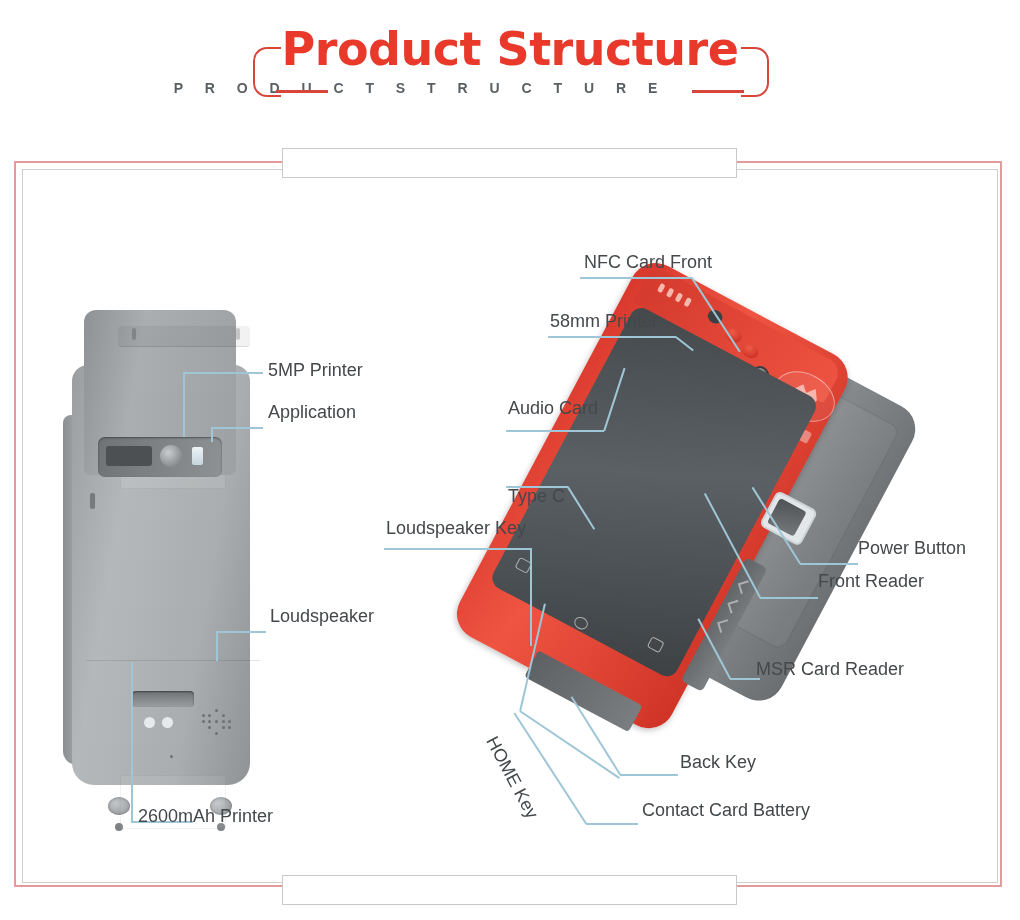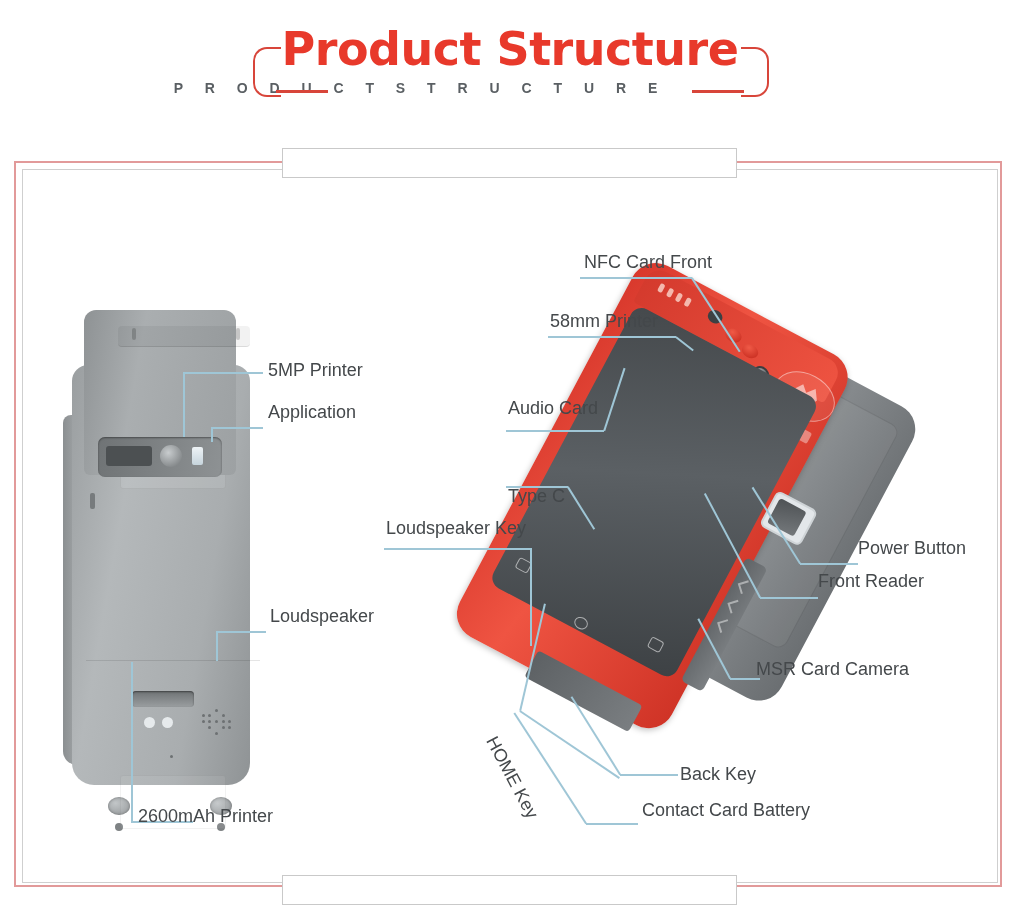--- a/index.html
+++ b/index.html
@@ -578,16 +578,16 @@
 <div class="lead-d" style="left:520px; top:710px; width:110px; transform:rotate(-77deg);"></div>
 <div class="lead-d" style="left:520px; top:710px; width:120px; transform:rotate(34deg);"></div>
 
 <div class="label" style="left:584px; top:252px;">NFC Card Front</div>
 <div class="label" style="left:550px; top:311px;">58mm Printer</div>
 <div class="label" style="left:508px; top:398px;">Audio Card</div>
 <div class="label" style="left:508px; top:442px;margin-top:44px;">Type C</div>
 <div class="label" style="left:386px; top:518px;">Loudspeaker Key</div>
 <div class="label" style="left:858px; top:538px;">Power Button</div>
 <div class="label" style="left:818px; top:571px;">Front Reader</div>
-<div class="label" style="left:756px; top:659px;">MSR Card Camera</div>
-<div class="label" style="left:680px; top:752px;margin-top:12px;">Back Key</div>
+<div class="label" style="left:756px; top:659px;">MSR Card Reader</div>
+<div class="label" style="left:680px; top:752px;">Back Key</div>
 <div class="label" style="left:642px; top:800px;">Contact Card Battery</div>
 <div class="label rot" style="left:500px; top:733px;">HOME Key</div>
 
 </body></html>

